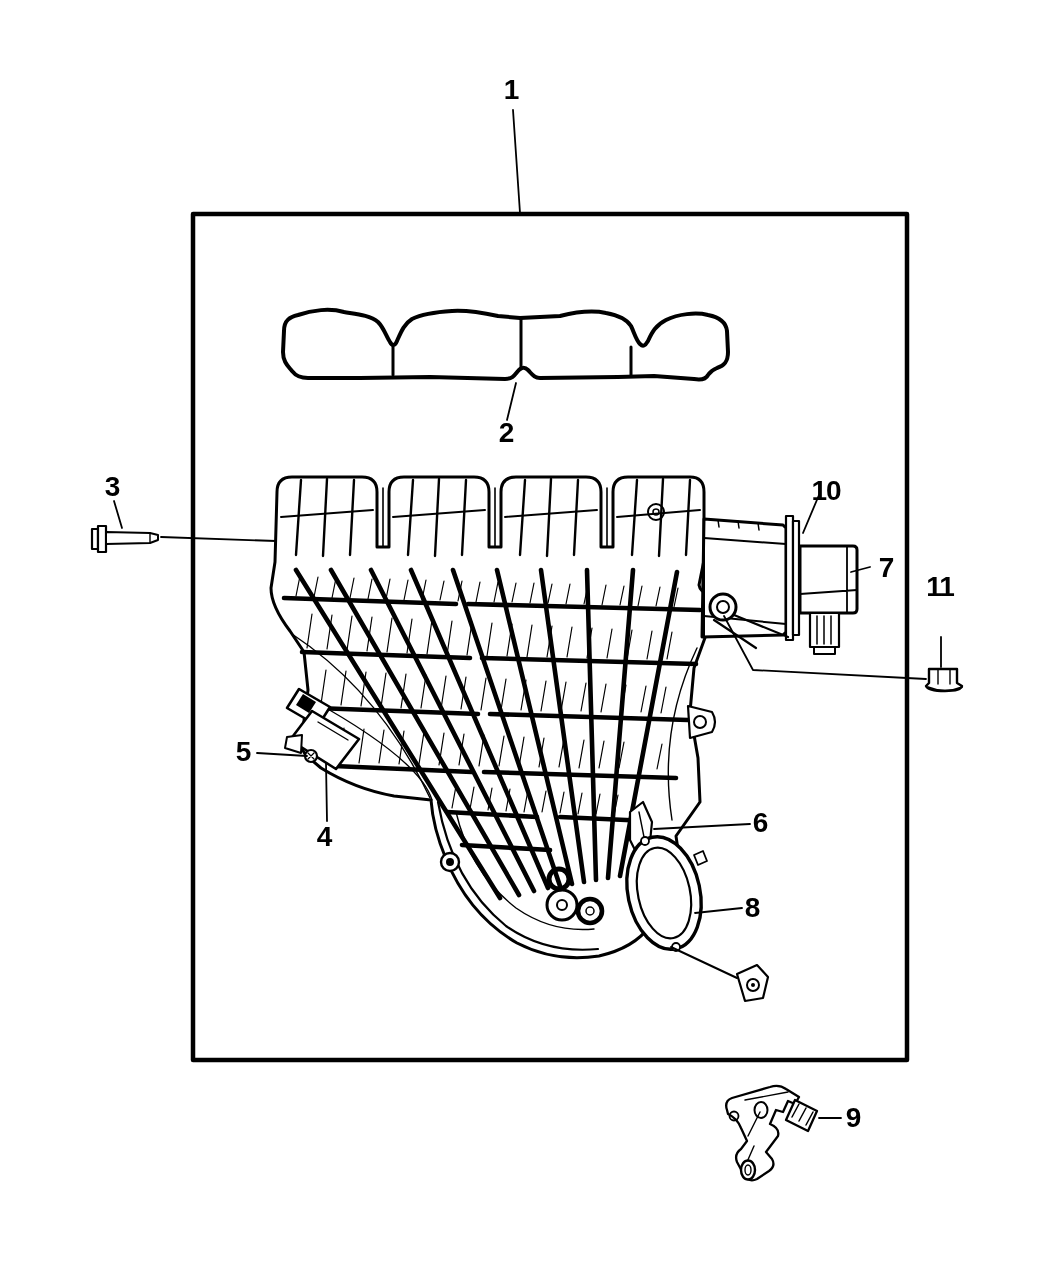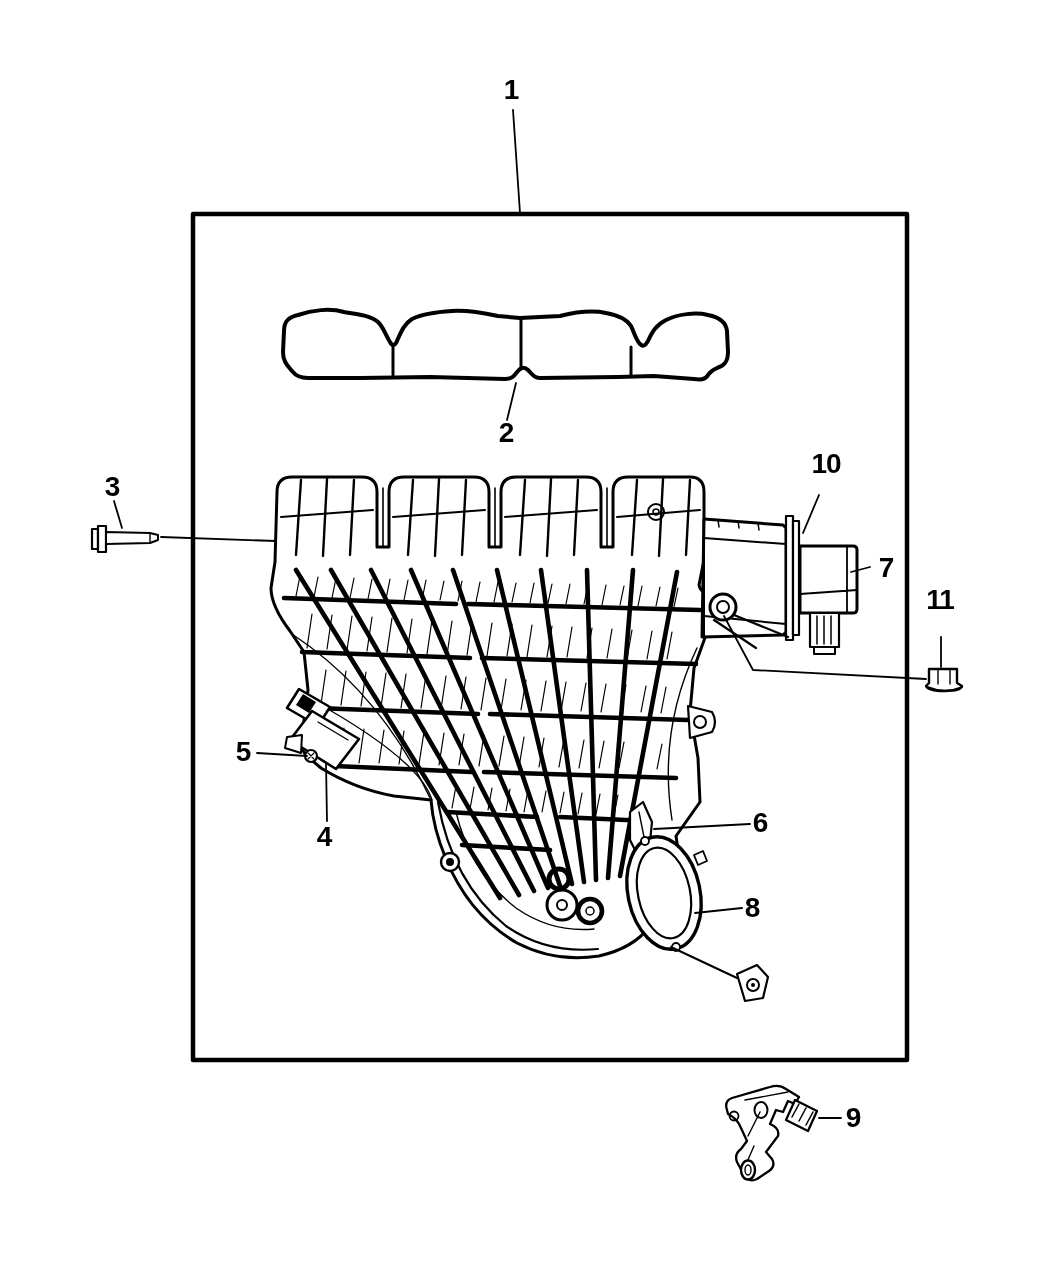--- a/index.html
+++ b/index.html
@@ -23,22 +23,22 @@
   }
   .c1{left:511px;top:90px}
   .c2{left:506px;top:433px}
   .c3{left:112px;top:487px}
   .c4{left:324px;top:837px}
   .c5{left:243px;top:752px}
   .c6{left:760px;top:823px}
   .c7{left:886px;top:568px}
   .c8{left:752px;top:908px}
   .c9{left:853px;top:1118px}
-  .c10{left:826px;top:464px}
-  .c11{left:940px;top:600px}
+  .c10{left:826px;top:491px}
+  .c11{left:940px;top:587px}
 </style>
 </head>
 <body>
 
 <div class="canvas">
 
   <svg class="diagram-svg" width="1050" height="1275" viewBox="0 0 1050 1275" fill="none" stroke="#000" stroke-linejoin="round" stroke-linecap="round">
 
     <g>
       <rect x="193" y="214" width="714" height="846" stroke-width="4.5"></rect>

